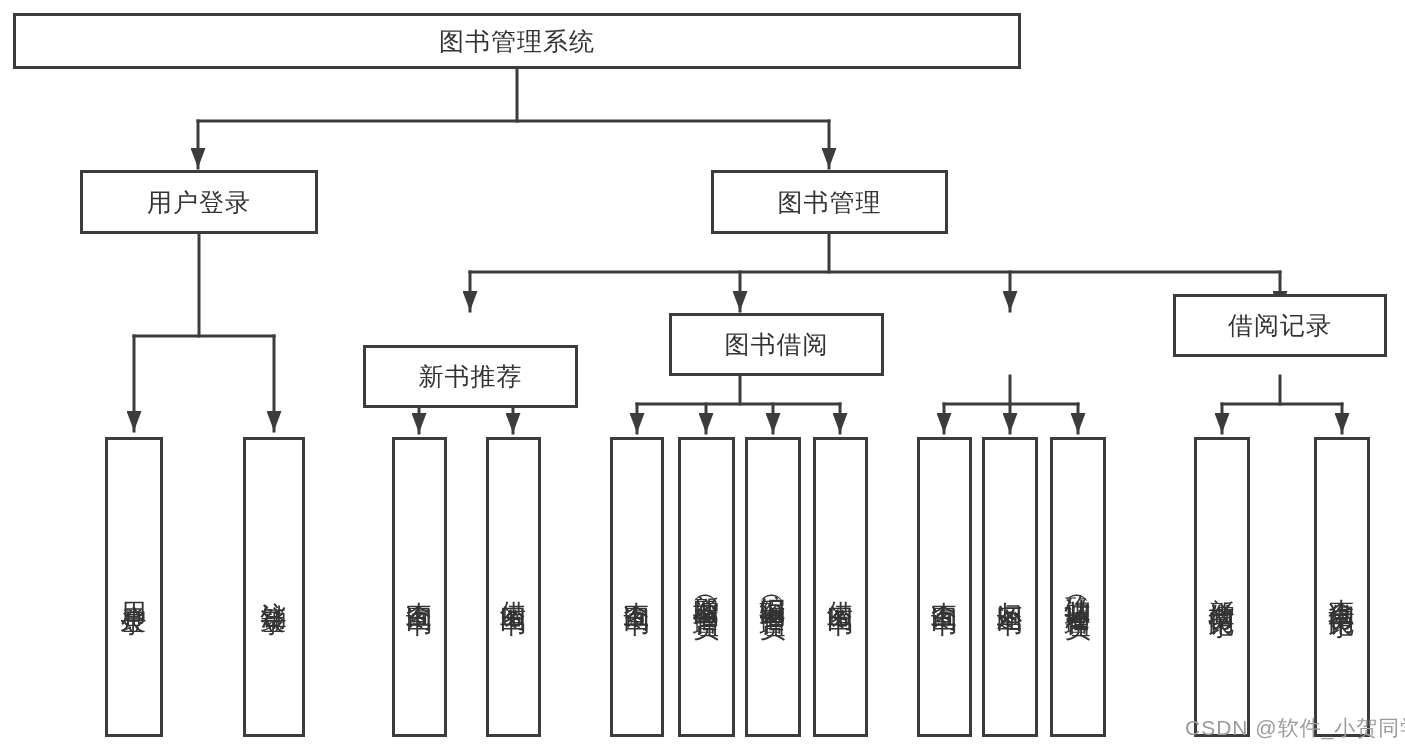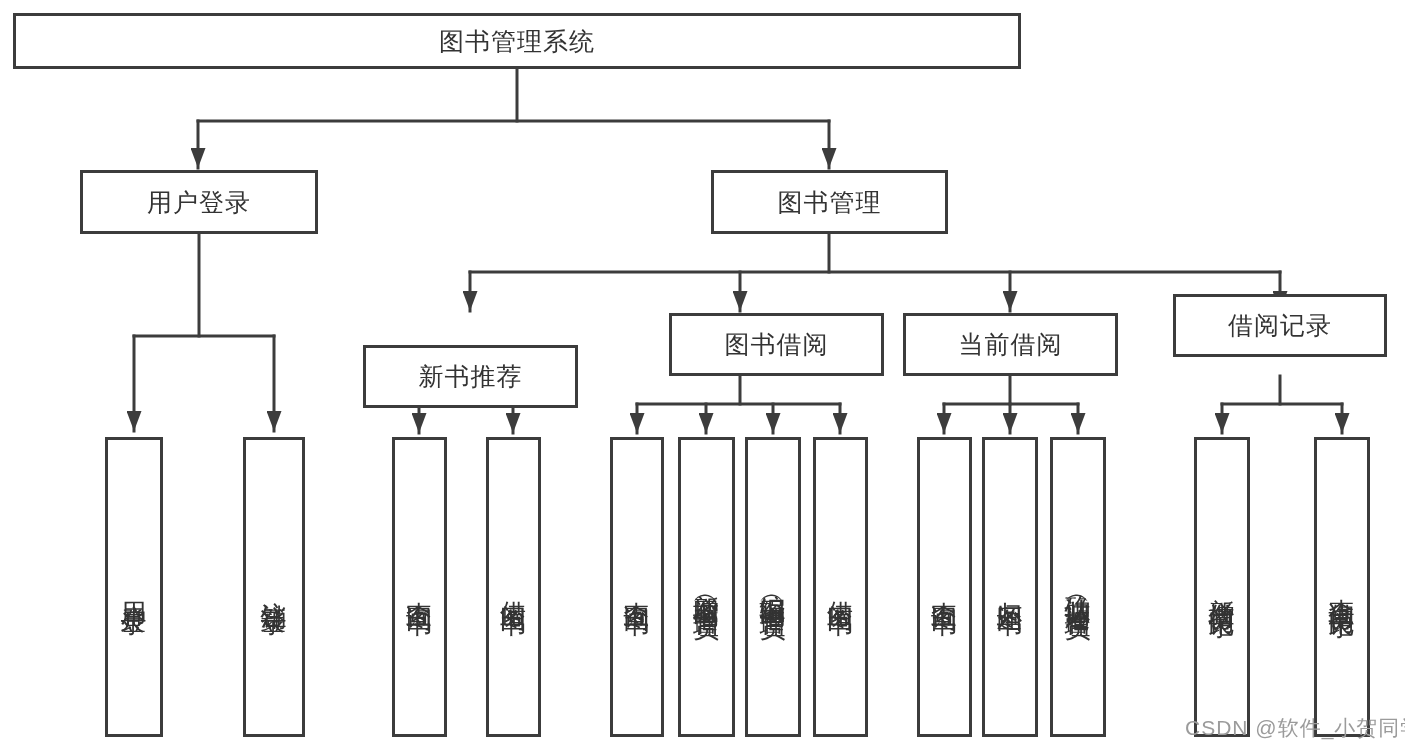--- a/index.html
+++ b/index.html
@@ -103,21 +103,20 @@
     </g>
   </svg>
 
   <div class="hbox" style="left:13px; top:13px; width:1008px; height:56px;">图书管理系统</div>
 
   <div class="hbox" style="left:80px; top:170px; width:238px; height:64px;">用户登录</div>
   <div class="hbox" style="left:711px; top:170px; width:237px; height:64px;">图书管理</div>
 
   <div class="hbox" style="left:363px; top:313px; width:215px; height:63px;margin-top:32px;">新书推荐</div>
   <div class="hbox" style="left:633px; top:313px; width:215px; height:63px;margin-left:36px;">图书借阅</div>
-  <div class="hbox" style="left:903px; top:313px; width:215px; height:63px;">当前借阅</div>
   <div class="hbox" style="left:1173px; top:294px; width:214px; height:63px;">借阅记录</div>
 
   <div class="vbox" style="left:105px; width:58px;">用户登录</div>
   <div class="vbox" style="left:243px; width:62px;">注销登录</div>
 
   <div class="vbox" style="left:392px; width:55px;">查询图书</div>
   <div class="vbox" style="left:486px; width:55px;">借阅图书</div>
 
   <div class="vbox" style="left:610px; width:54px;">查询图书</div>
   <div class="vbox" style="left:678px; width:57px;">新增图书（管理员）</div>

